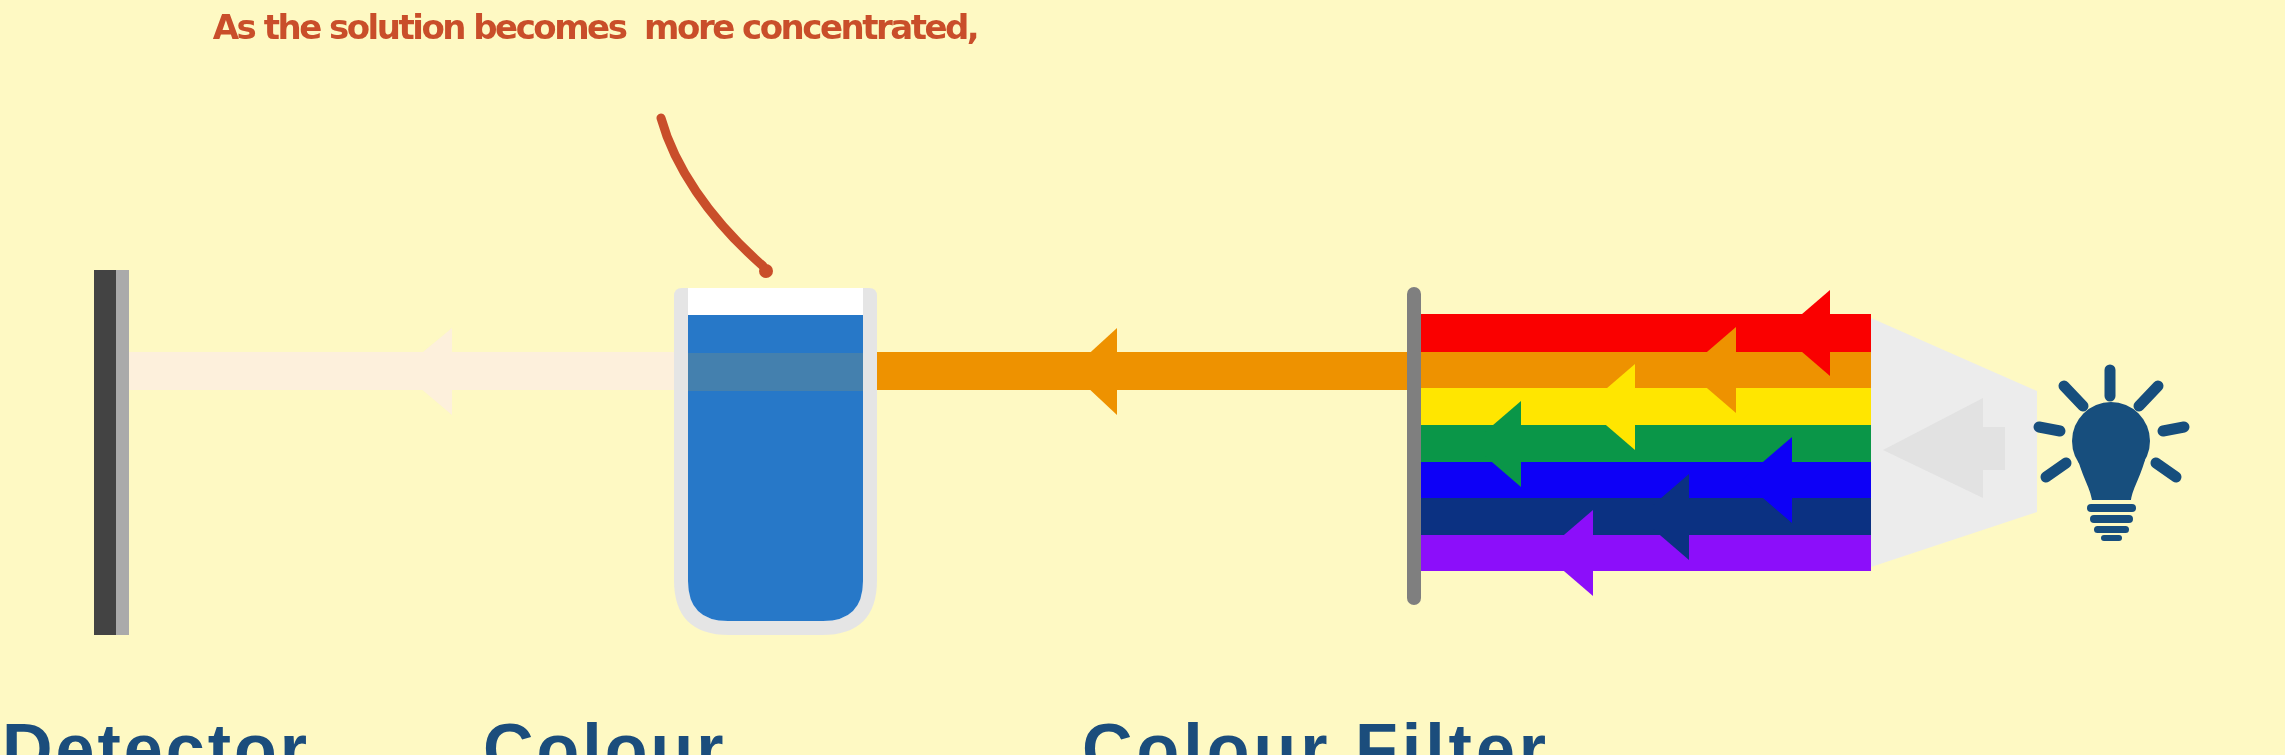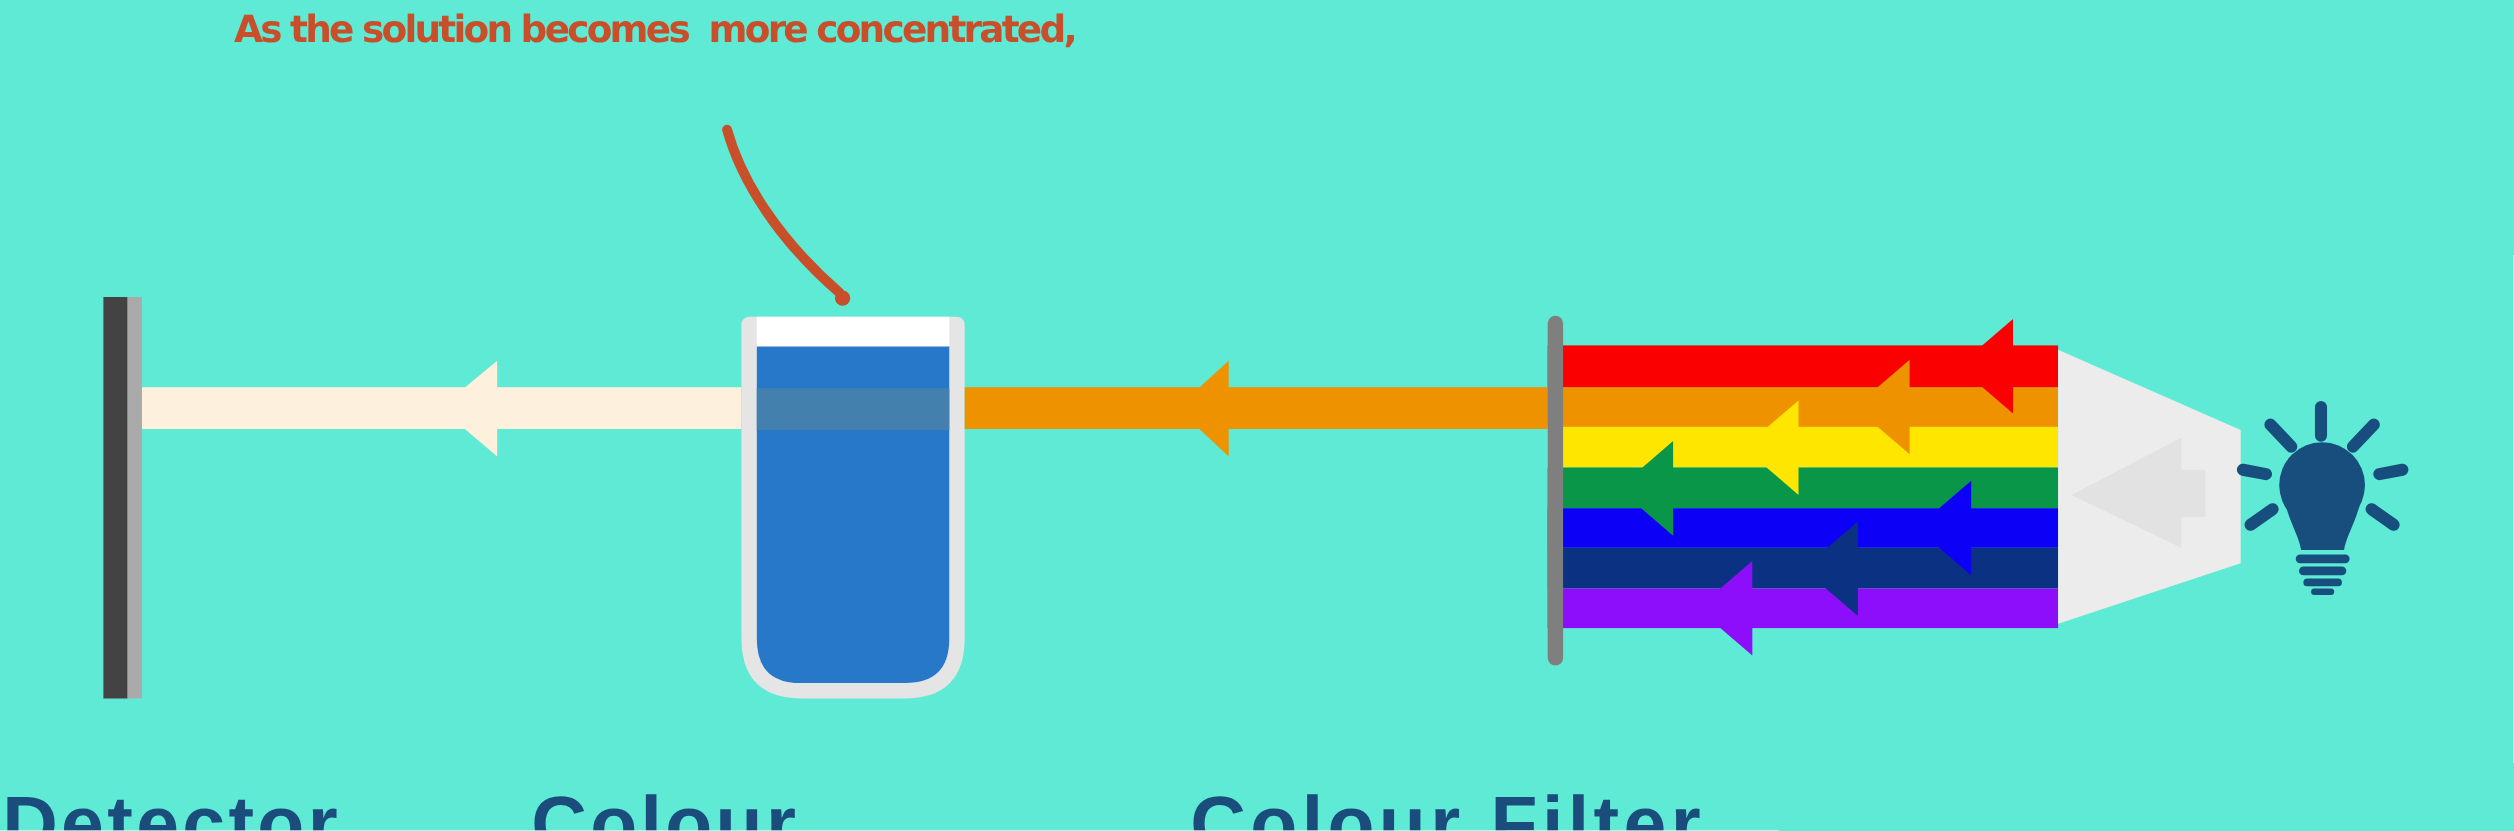--- a/index.html
+++ b/index.html
@@ -1,16 +1,16 @@
 <!DOCTYPE html>
 <html><head>
 <meta charset="utf-8">
 <style>
   html,body{margin:0;padding:0;background:#ffffff;}
-  .stage{position:relative;width:2285px;height:755px;background:#5eead4;overflow:hidden;
+  .stage{position:relative;width:2285px;height:755px;background:#fef9c3;overflow:hidden;
          font-family:"Liberation Sans", sans-serif;}
   .diagram-svg{position:absolute;left:0;top:0;}
   .annotation{position:absolute;left:0;top:4px;width:1190px;text-align:center;
               font-family:"DejaVu Sans", sans-serif;font-weight:bold;
               font-size:34px;letter-spacing:-2.5px;line-height:47px;color:#c94e2a;}
   .annotation div{white-space:pre;}
   .axis-label{position:absolute;top:714px;line-height:1;font-size:70px;font-weight:bold;
               color:#1b4d7c;letter-spacing:3px;white-space:pre;}
   .lbl-detector{left:2px;}
   .lbl-sample{left:483px;}

